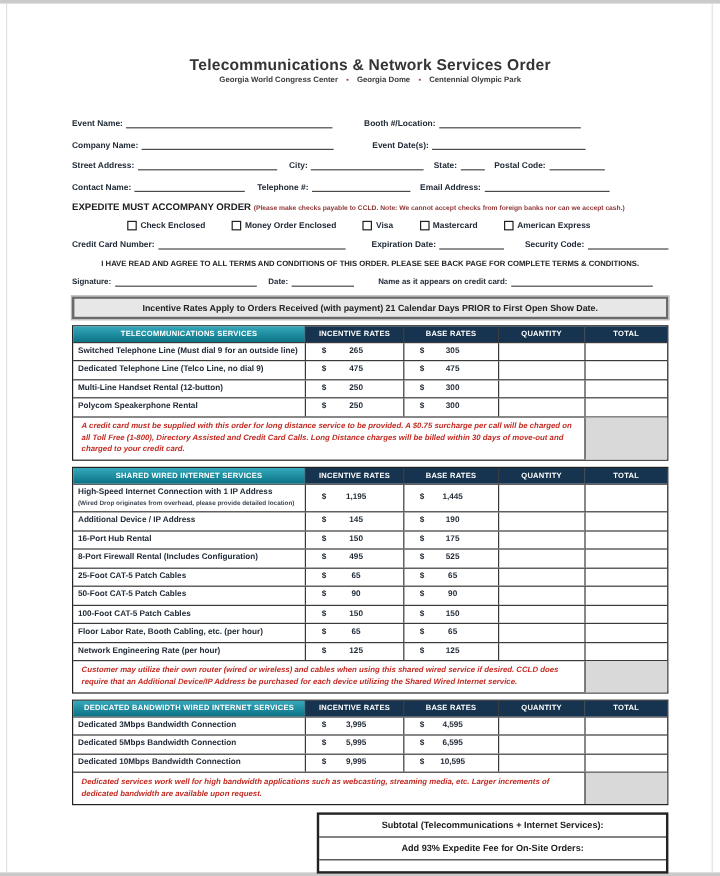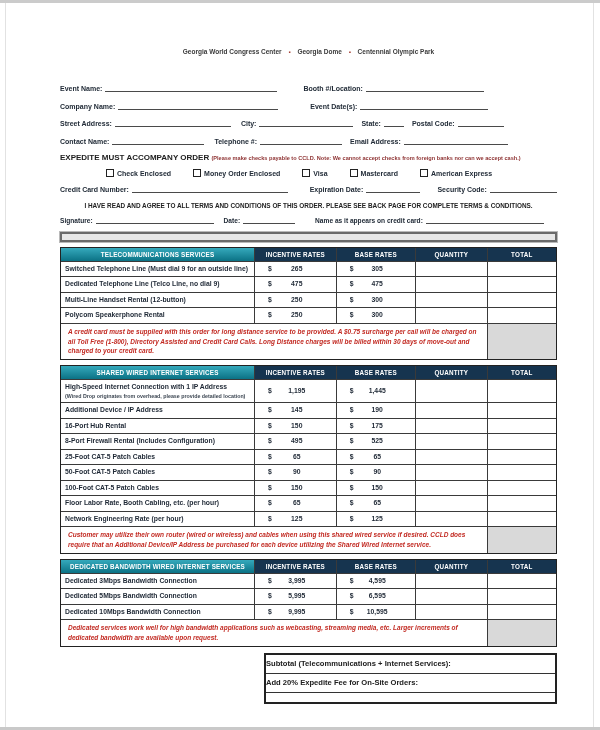--- a/index.html
+++ b/index.html
@@ -53,34 +53,35 @@
   .rate .cur { padding-left:9px; }
   .rate .amt { flex:1; text-align:center; padding-right:10px; }
   .noterow { display:flex; border-top:1px solid #3a3a3a; }
   .note { width:86%; box-sizing:border-box; color:#c22a22; font-style:italic; font-weight:bold;
           font-size:6.5px; line-height:1.5; padding:3px 7px; }
   .note-tot { width:14%; box-sizing:border-box; background:#d9d9d9; border-left:1px solid #3a3a3a; }
 
   .summary { width:289px; margin-left:auto; border:2px solid #222; margin-top:6px; }
   .srow { border-top:1px solid #333; font-weight:bold; color:#202020; display:flex; }
   .srow:first-child { border-top:none; }
-  .s-center { justify-content:flex-start; font-size:7.6px; padding:4.5px 0; }
+  .s-center { justify-content:center; font-size:7.6px; padding:4.5px 0; }
   .s-tax    { justify-content:flex-end; font-size:7.6px; padding:4.5px 98px 4.5px 0; }
 </style>
 </head>
 <body>
 
 <div class="page">
   <div class="edge-top"></div>
   <div class="edge-bottom"></div>
   <div class="edge-left"></div>
   <div class="edge-right"></div>
 
   <div class="content">
 
+    <div class="title">Telecommunications &amp; Network Services Order</div>
     <div class="venues">
       <span>Georgia World Congress Center</span>
       <span class="vsep">▪</span>
       <span>Georgia Dome</span>
       <span class="vsep">▪</span>
       <span>Centennial Olympic Park</span>
     </div>
 
     <div class="fields">
       <div class="frow">
@@ -172,20 +173,21 @@
         <span class="gap" style="width:10px"></span>
         <span class="lbl">Date:</span>
         <span class="blank" style="width:52px"></span>
         <span class="gap" style="width:20px"></span>
         <span class="lbl">Name as it appears on credit card:</span>
         <span class="blank" style="width:118px"></span>
       </div>
     </div>
 
     <div class="banner">
+      <div class="b1">Incentive Rates Apply to Orders Received (with payment) 21 Calendar Days PRIOR to First Open Show Date.</div>
     </div>
 
     <div class="otable">
       <div class="tr head">
         <div class="cell th c-svc">TELECOMMUNICATIONS SERVICES</div>
         <div class="cell th c-inc">INCENTIVE RATES</div>
         <div class="cell th c-base">BASE RATES</div>
         <div class="cell th c-qty">QUANTITY</div>
         <div class="cell th c-tot">TOTAL</div>
       </div>
@@ -432,21 +434,21 @@
         <div class="note">Dedicated services work well for high bandwidth applications such as webcasting, streaming media, etc.  Larger increments of dedicated bandwidth are available upon request.</div>
         <div class="note-tot"></div>
       </div>
     </div>
 
     <div class="summary">
       <div class="srow s-center">
         <span>Subtotal (Telecommunications + Internet Services):</span>
       </div>
       <div class="srow s-center">
-        <span>Add 20% Expedite Fee for On-Site Orders:</span>
+        <span>Add 93% Expedite Fee for On-Site Orders:</span>
       </div>
       <div class="srow s-tax">
         
       </div>
 
     </div>
 
   </div>
 </div>
 

